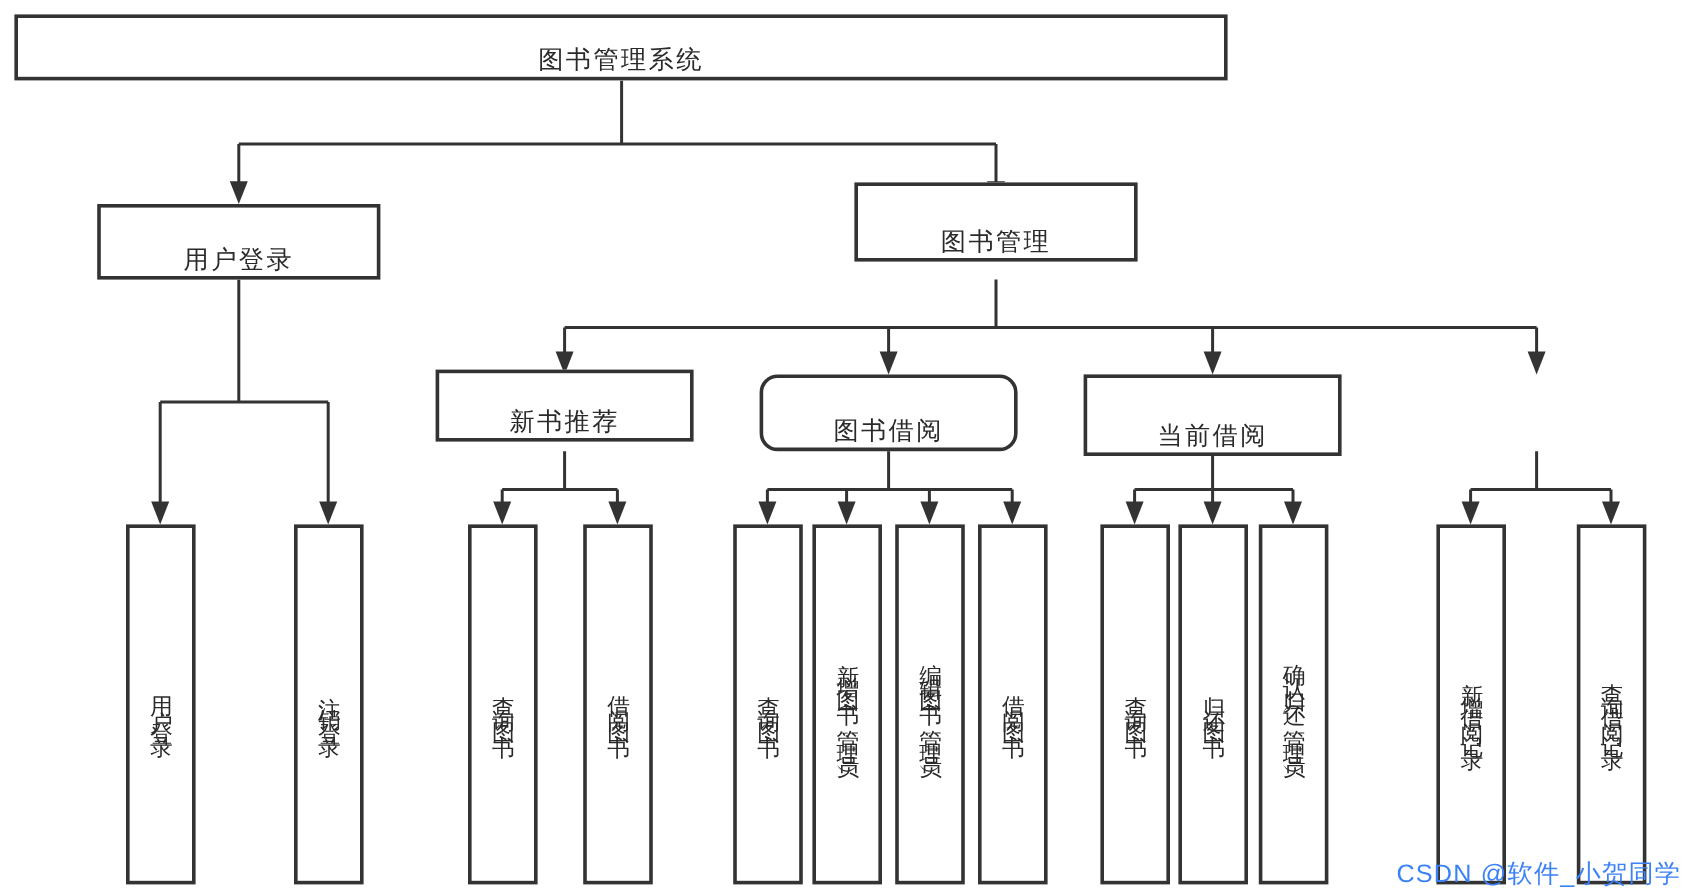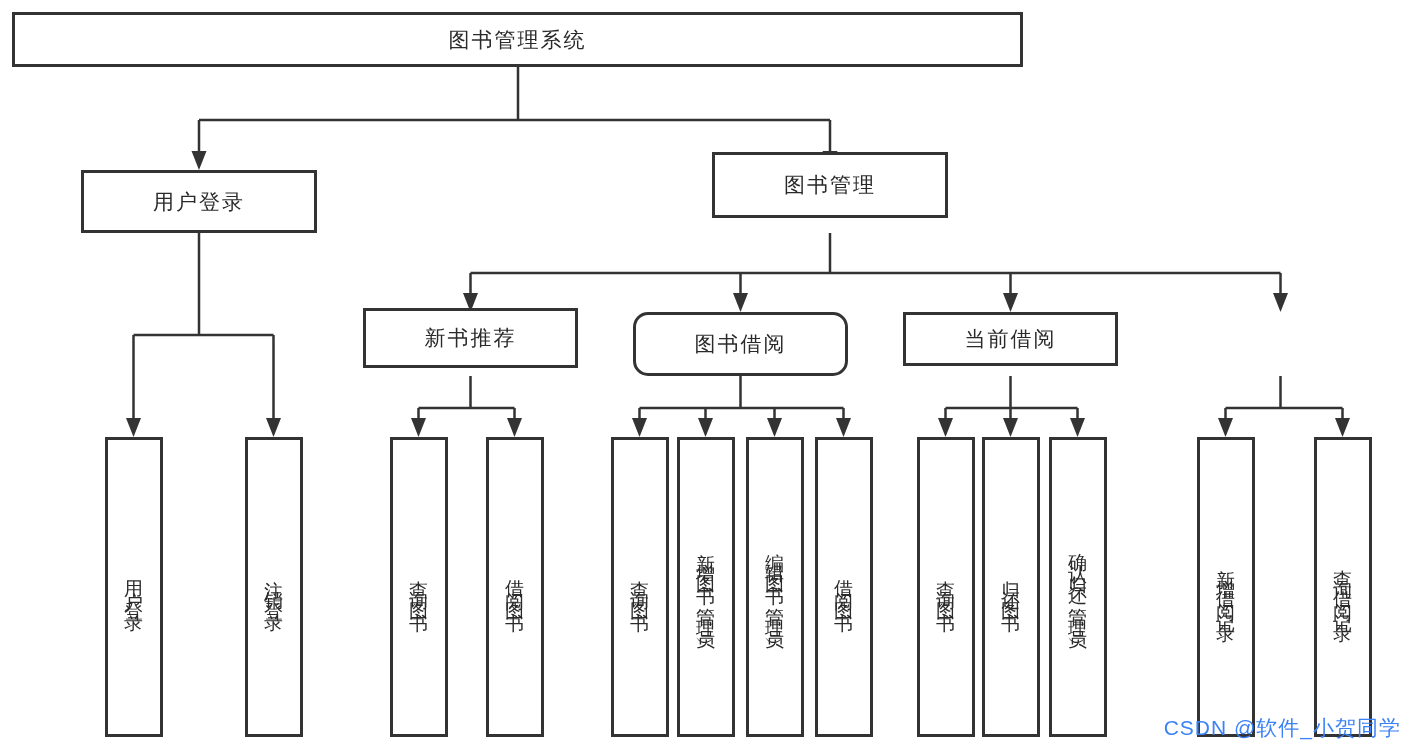--- a/index.html
+++ b/index.html
@@ -21,21 +21,21 @@
     top: 0;
     width: 1405px;
     height: 747px;
   }
   .hbox {
     position: absolute;
     box-sizing: border-box;
     border: 3px solid #333333;
     background: #ffffff;
     display: flex;
-    align-items: center;
+    align-items: flex-end;
     justify-content: center;
     font-size: 21px;
     letter-spacing: 2px;
     color: #2a2a2a;
     white-space: nowrap;
   }
   .leaf {
     position: absolute;
     box-sizing: border-box;
     top: 437px;
@@ -125,21 +125,21 @@
   <div class="hbox" style="left:712px; top:152px; width:236px; height:66px;">
     <span>图书管理</span>
   </div>
 
   <div class="hbox" style="left:363px; top:308px; width:215px; height:60px;">
     <span>新书推荐</span>
   </div>
   <div class="hbox" style="left:633px; top:312px; width:215px; height:64px;border-radius:15px;">
     <span>图书借阅</span>
   </div>
-  <div class="hbox" style="left:903px; top:312px; width:215px; height:54px;">
+  <div class="hbox" style="left:903px; top:312px; width:215px; height:68px;">
     <span>当前借阅</span>
   </div>
 
   <div class="leaf" style="left:105px;">
     <span class="vtext">用户登录</span>
   </div>
   <div class="leaf" style="left:245px;">
     <span class="vtext">注销登录</span>
   </div>
 

